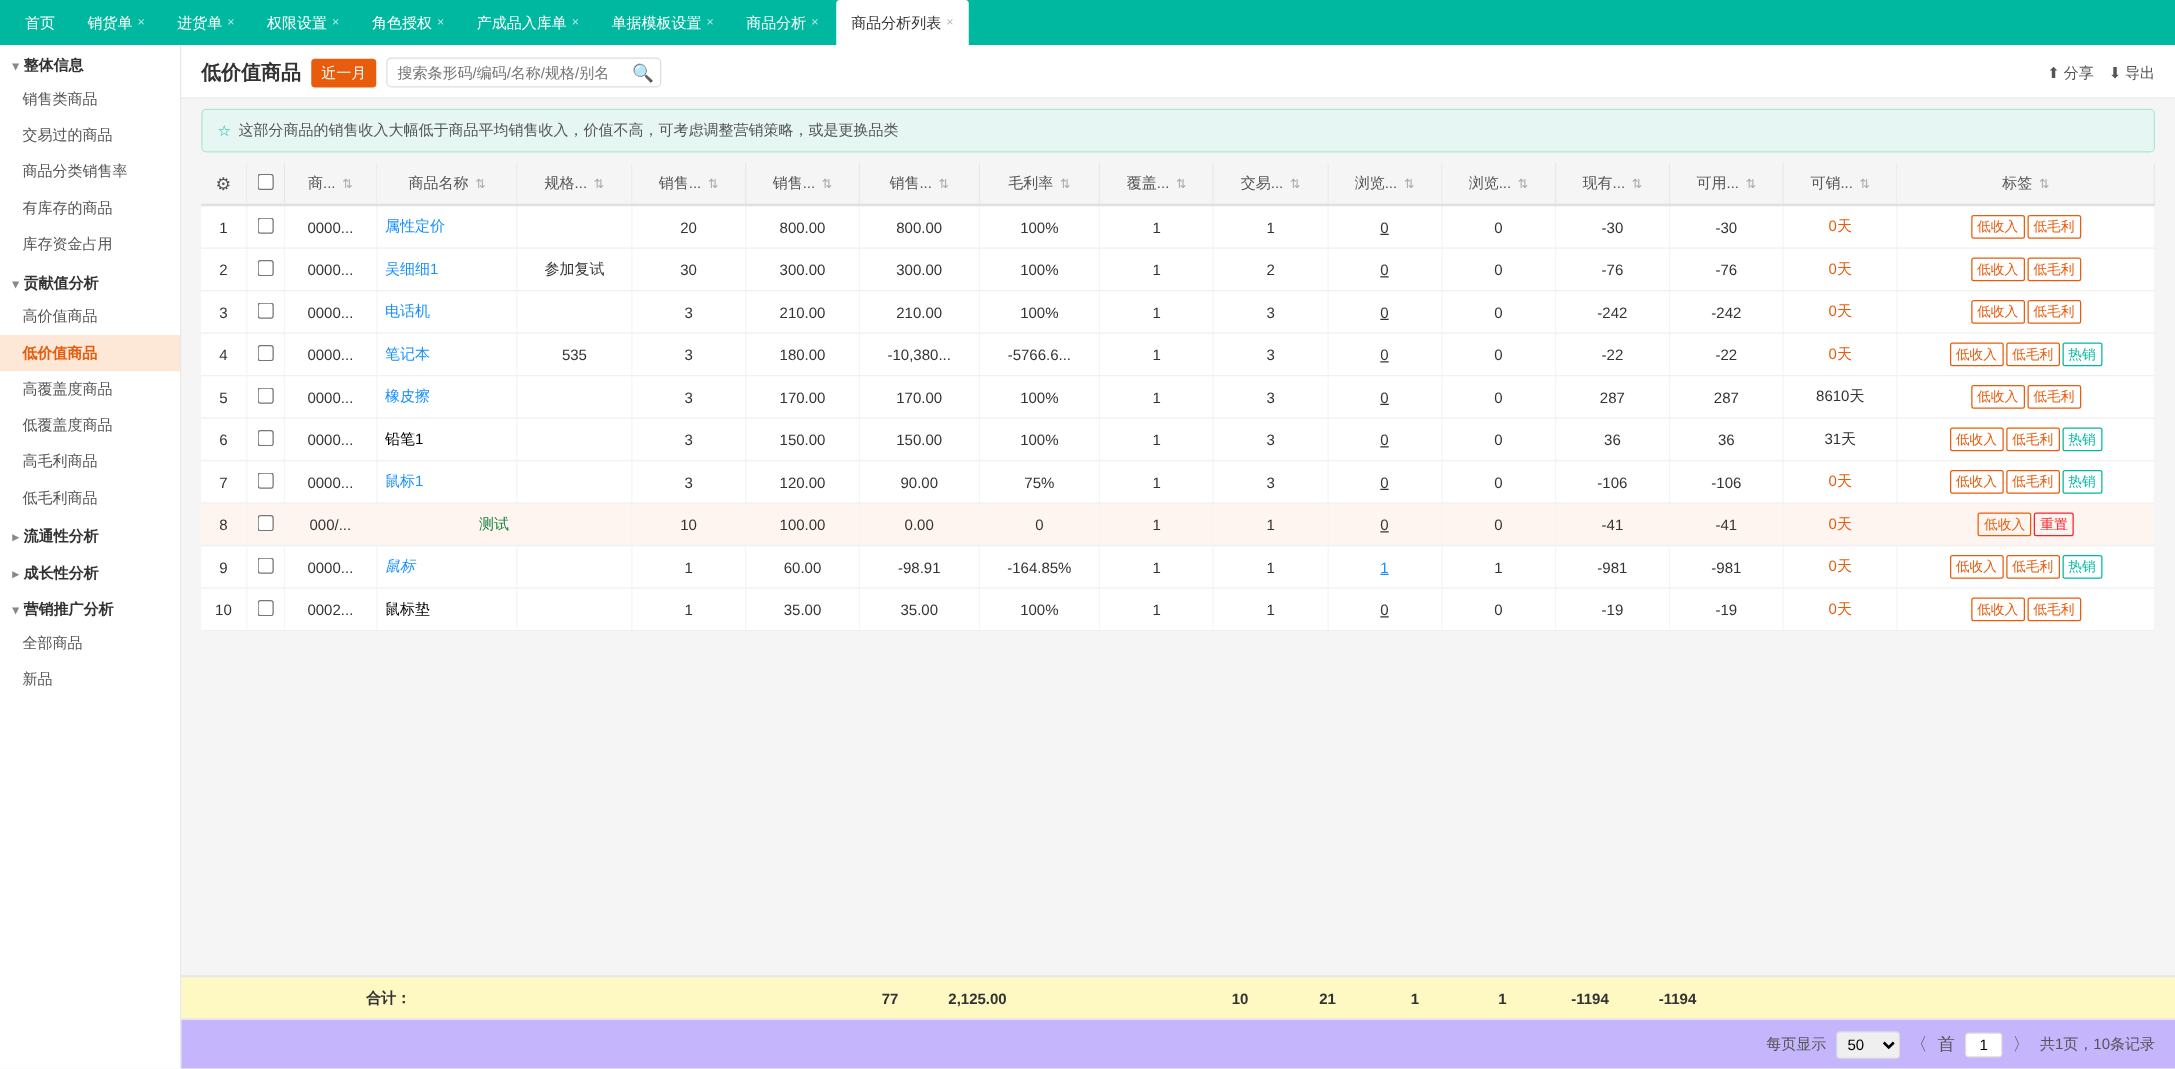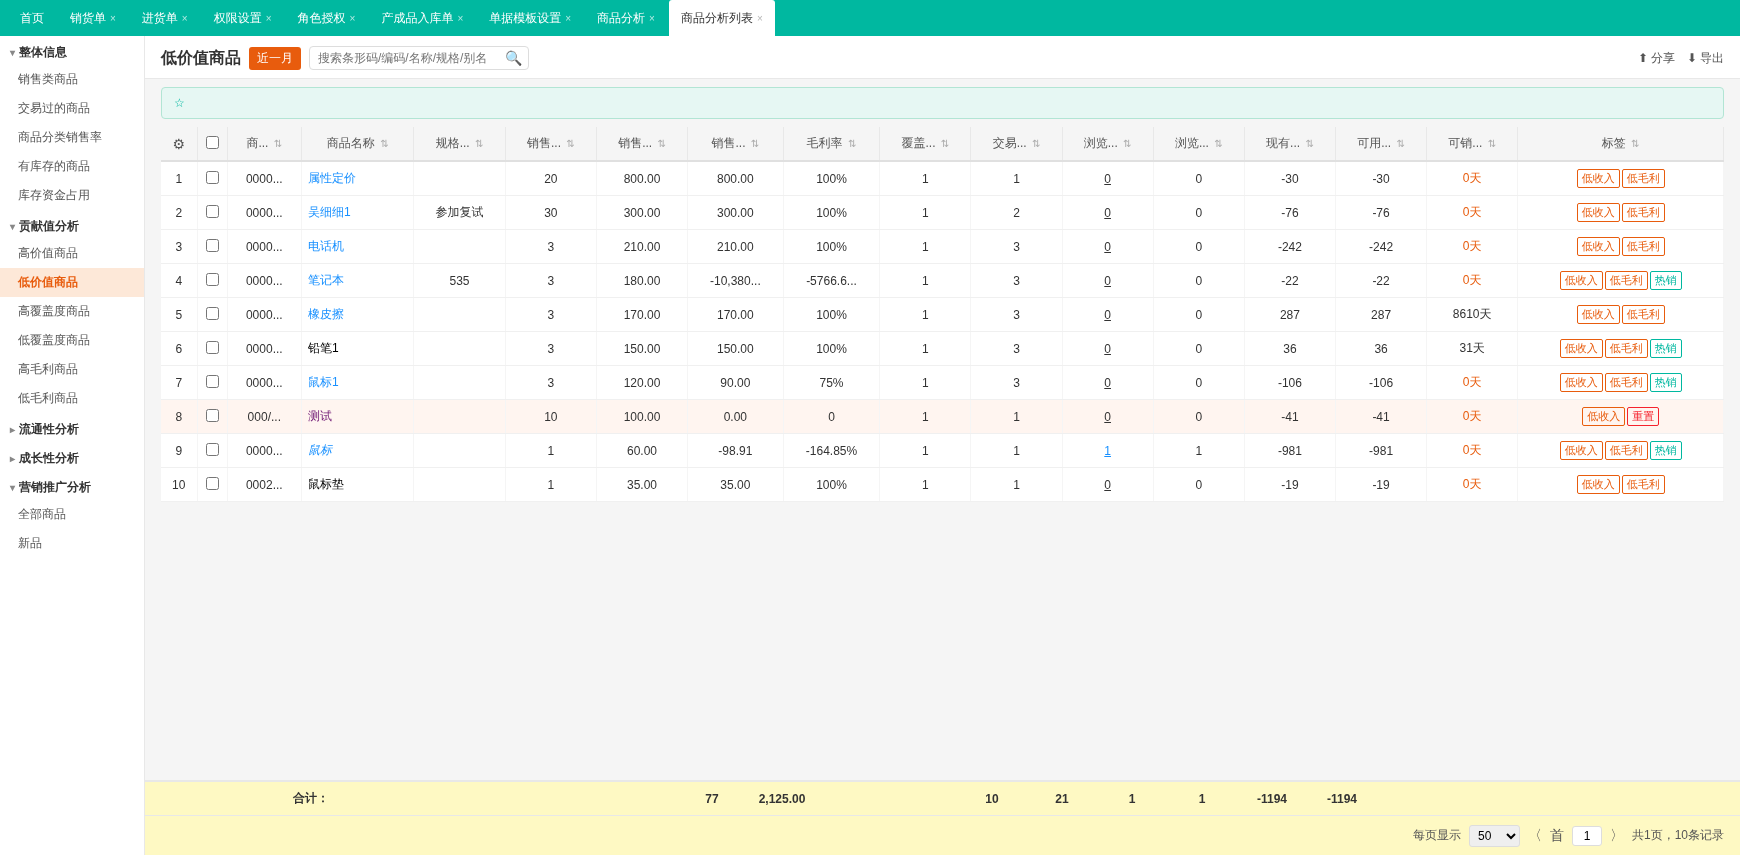--- a/index.html
+++ b/index.html
@@ -217,21 +217,21 @@
       min-width: 70px;
       text-align: center;
       padding: 0 6px;
       color: #333;
       font-weight: bold;
     }
 
     
     .pagination {
       height: 40px;
-      background: #fef9c3;
+      background: #c4b5fd;
       border-top: 1px solid #e8e8e8;
       display: flex;
       align-items: center;
       justify-content: flex-end;
       padding: 0 16px;
       gap: 8px;
       color: #555;
     }
     .page-size-select {
       border: 1px solid #ddd;
@@ -362,20 +362,21 @@
         </button>
         <button class="action-btn">
           <span>⬇</span>
           <span>导出</span>
         </button>
       </div>
     </div>
 
     <div class="notice-bar">
       <span class="notice-icon">☆</span>
+      <span>这部分商品的销售收入大幅低于商品平均销售收入，价值不高，可考虑调整营销策略，或是更换品类</span>
     </div>
 
     <div class="table-area">
       <table>
         <thead>
           <tr>
             <th style="width:36px;">
               <span class="gear-icon">⚙</span>
             </th>
             <th style="width:30px;">
@@ -530,21 +531,21 @@
     <td>0</td>
     <td>-106</td>
     <td>-106</td>
     <td><span class="day-orange">0天</span></td>
     <td><span class="tag tag-orange">低收入</span><span class="tag tag-orange">低毛利</span><span class="tag tag-green">热销</span></td>
   </tr>
             <tr class="highlighted">
     <td>8</td>
     <td class="checkbox-cell"><input type="checkbox" style=""></td>
     <td>000/...</td>
-    <td style="text-align:left;color:#701a75;cursor:pointer;">测试</td>
+    <td style="text-align:right;color:#15803d;cursor:pointer;">测试</td>
     <td></td>
     <td>10</td>
     <td>100.00</td>
     <td>0.00</td>
     <td>0</td>
     <td>1</td>
     <td>1</td>
     <td><span class="underline">0</span></td>
     <td>0</td>
     <td>-41</td>

